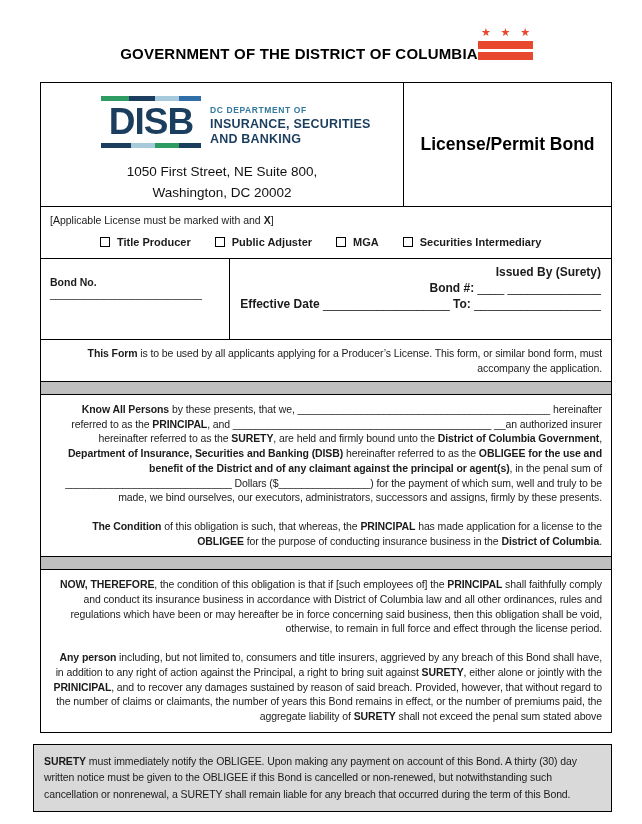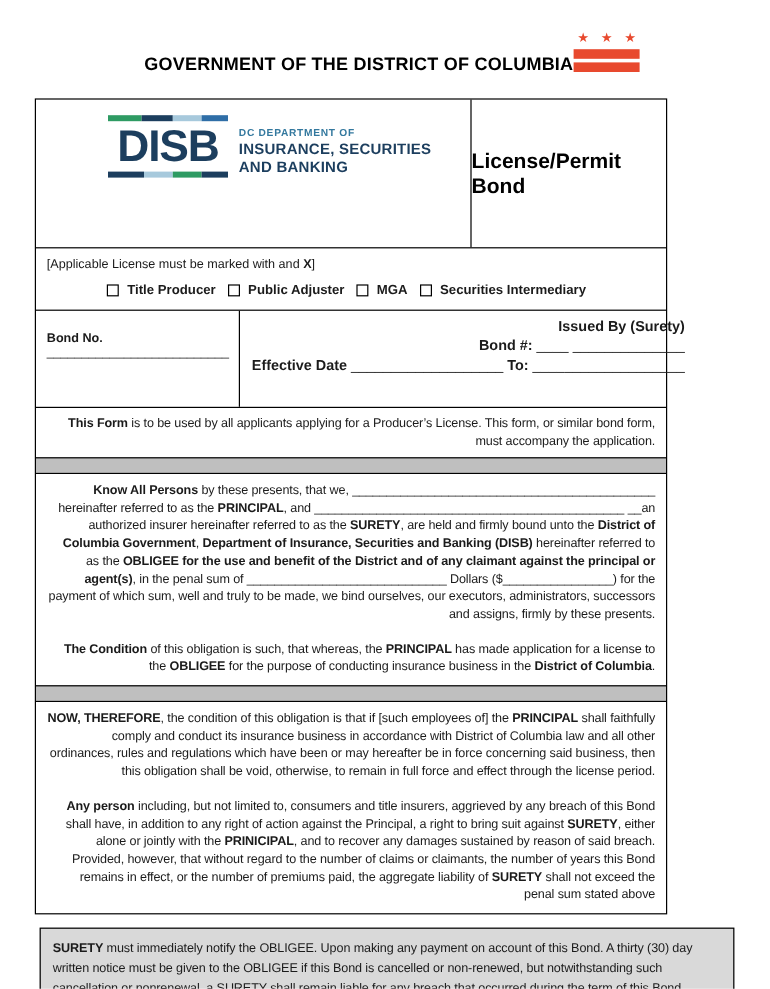--- a/index.html
+++ b/index.html
@@ -17,21 +17,21 @@
     font-size:15px; font-weight:bold; color:#000; letter-spacing:.2px;
   }
   .flag { position:absolute; left:478px; top:27px; width:55px; }
   .flag-stars {
     display:flex; justify-content:space-between; padding:0 3px;
     color:var(--flag-red); font-size:11px; line-height:11px;
   }
   .flag-bar { height:8px; background:var(--flag-red); margin-top:3px; }
 
   
-  .form-table { margin-left:29px; width:527px; border:1.6px solid #000; }
+  .form-table { margin-left:40px; width:572px; border:1.6px solid #000; }
   .trow { border-top:1.2px solid #000; }
   .trow:first-child { border-top:none; }
 
   
   .row1 { display:flex; height:123px; }
   .logo-cell { width:363px; border-right:1.2px solid #000; padding-top:13px; }
   .title-cell { flex:1; display:flex; align-items:center; justify-content:center; }
   .bond-title { font-size:17.5px; font-weight:bold; color:#000; }
 
   .logo-row { display:flex; margin-left:60px; align-items:flex-start; }
@@ -51,21 +51,21 @@
     line-height:42px; letter-spacing:-1px; text-align:center;
   }
   .dept-block { margin-left:9px; padding-top:9px; }
   .dept-line1 { font-size:8.5px; font-weight:bold; color:var(--steel-blue); letter-spacing:.6px; margin-bottom:2px; }
   .dept-line2, .dept-line3 { font-size:12.5px; font-weight:800; color:var(--navy); letter-spacing:.2px; line-height:14.5px; }
   .logo-address { text-align:center; margin-top:13px; font-size:13.5px; line-height:21px; color:#111; }
 
   
   .row2 { padding:7px 9px 0 9px; height:52px; }
   .instruction { font-size:10.5px; }
-  .cb-row { display:flex; margin-left:50px; margin-top:10px; gap:10px; align-items:center; }
+  .cb-row { display:flex; margin-left:50px; margin-top:10px; gap:24px; align-items:center; }
   .cb-item { display:flex; align-items:center; cursor:default; }
   .cb-box { width:10px; height:10px; border:1.7px solid #000; margin-right:7px; flex:none; }
   .cb-label { font-size:11px; font-weight:bold; white-space:nowrap; }
 
   
   .row3 { display:flex; min-height:81px; }
   .bondno-cell { width:220px; border-right:1.2px solid #000; padding:17px 8px 0 9px; font-size:10.5px; }
   .issued-cell { flex:1; padding:5px 10px 4px 10px; font-size:12px; line-height:16px;text-align:right; }
   .lbl { font-weight:bold; }
   .blank { letter-spacing:0; }
@@ -126,20 +126,24 @@
                 <span class="b3"></span>
                 <span class="b4"></span>
             </div>
           </div>
           <div class="dept-block">
             <div class="dept-line1">DC DEPARTMENT OF</div>
             <div class="dept-line2">INSURANCE, SECURITIES</div>
             <div class="dept-line3">AND BANKING</div>
           </div>
         </div>
+        <div class="logo-address">
+          <div>1050 First Street, NE Suite 800,</div>
+          <div>Washington, DC 20002</div>
+        </div>
       </div>
       <div class="title-cell">
         <div class="bond-title">License/Permit Bond</div>
       </div>
     </div>
 
     <div class="trow row2">
       <div class="instruction"><span>[Applicable License must be marked with and </span><span style="font-weight: bold;">X</span><span>]</span></div>
       <div class="cb-row">
         <label class="cb-item">

